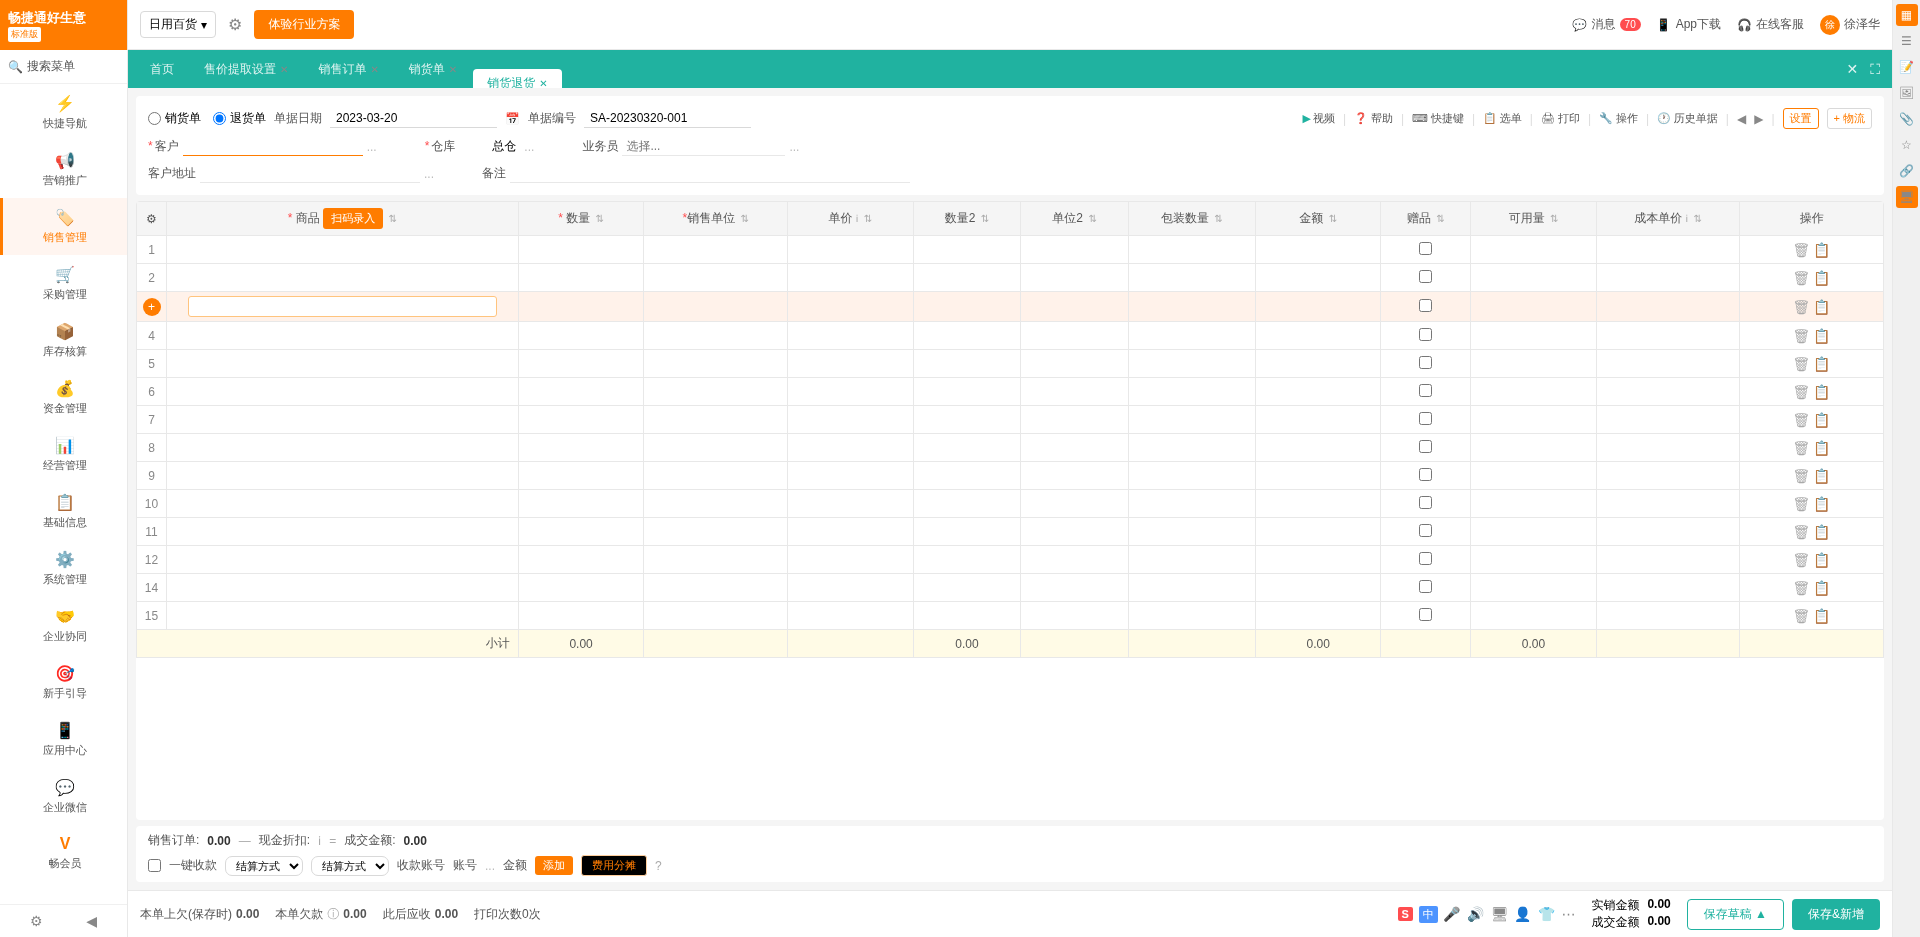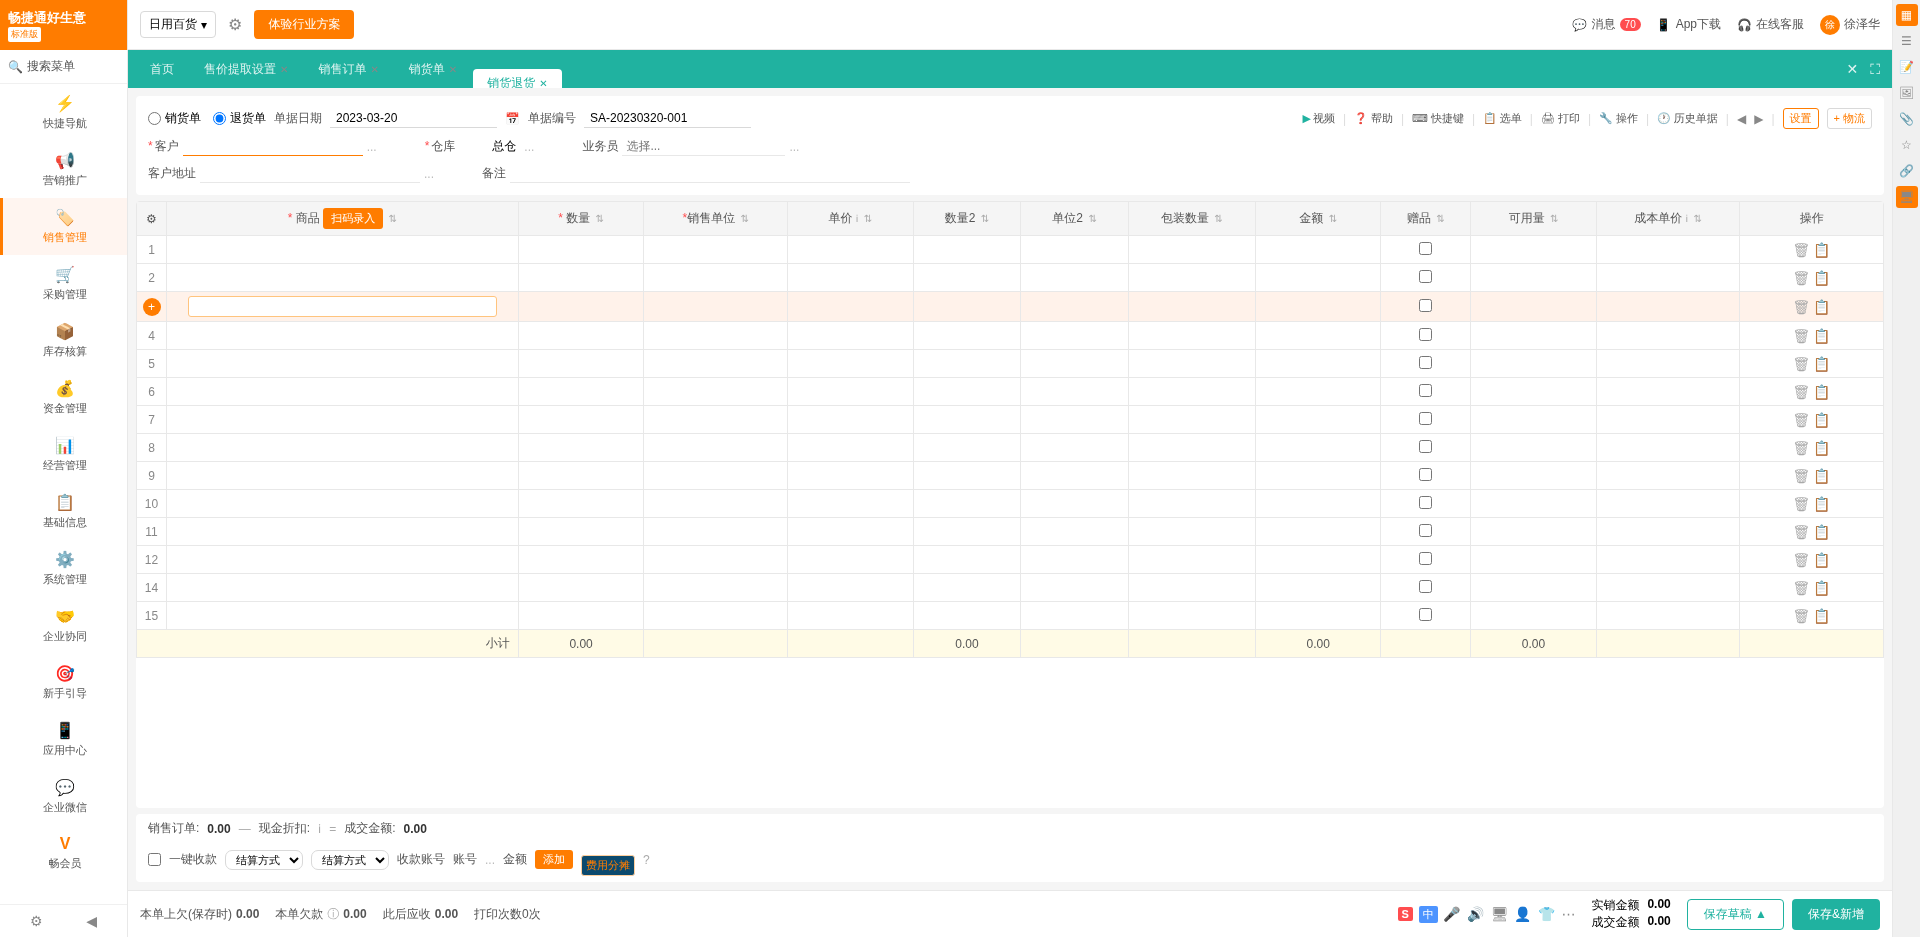--- a/index.html
+++ b/index.html
@@ -64,21 +64,21 @@
     .bottom-row { display: flex; align-items: center; gap: 8px; font-size: 12px; color: #555; }
     .amount-total { font-weight: bold; color: #333; }
     .dash { color: #aaa; }
     .equals { color: #aaa; }
     .deal-amount { color: #333; font-weight: bold; }
 
     
     .payment-row { display: flex; align-items: center; gap: 8px; font-size: 12px; color: #555; margin-top: 6px; }
     .payment-select { border: 1px solid #d9d9d9; border-radius: 7px; padding: 2px 6px; font-size: 11px; background: #fff; }
     .add-btn-small { background: #ff7c00; color: #fff; border: none; border-radius: 3px; padding: 2px 8px; font-size: 11px; cursor: pointer; }
-    .fee-btn { background: #0c4a6e; border: 1px solid #ffcf9e; color: #ff7c00; border-radius: 3px; padding: 2px 4px; font-size: 11px; cursor: pointer; margin-top: 12px; }
+    .fee-btn { background: #000000; border: 1px solid #ffcf9e; color: #ff7c00; border-radius: 3px; padding: 2px 10px; font-size: 11px; cursor: pointer; }
 
     
     .footer-bar { background: #fff; border-top: 1px solid #e8e8e8; padding: 6px 12px; display: flex; align-items: center; font-size: 12px; }
     .footer-stats { display: flex; gap: 16px; color: #555; flex: 1; }
     .footer-stat { display: flex; gap: 4px; align-items: center; }
     .footer-logos { display: flex; gap: 6px; align-items: center; }
     .footer-actions { display: flex; gap: 8px; margin-left: auto; }
     .btn-save-draft { background: #fff; border: 1px solid #20b2a0; color: #20b2a0; border-radius: 4px; padding: 6px 16px; cursor: pointer; font-size: 12px; }
     .btn-save-new { background: #20b2a0; color: #fff; border: none; border-radius: 4px; padding: 6px 16px; cursor: pointer; font-size: 12px; }
 

